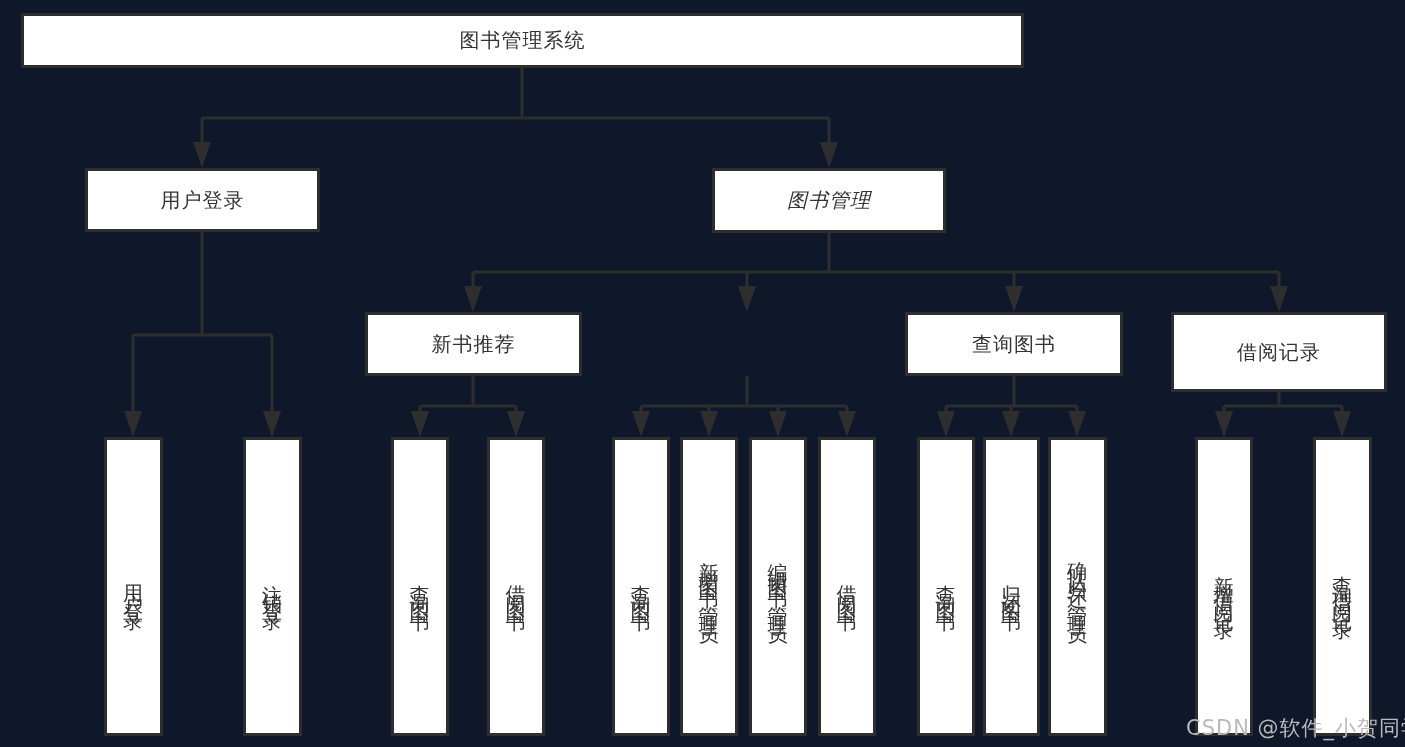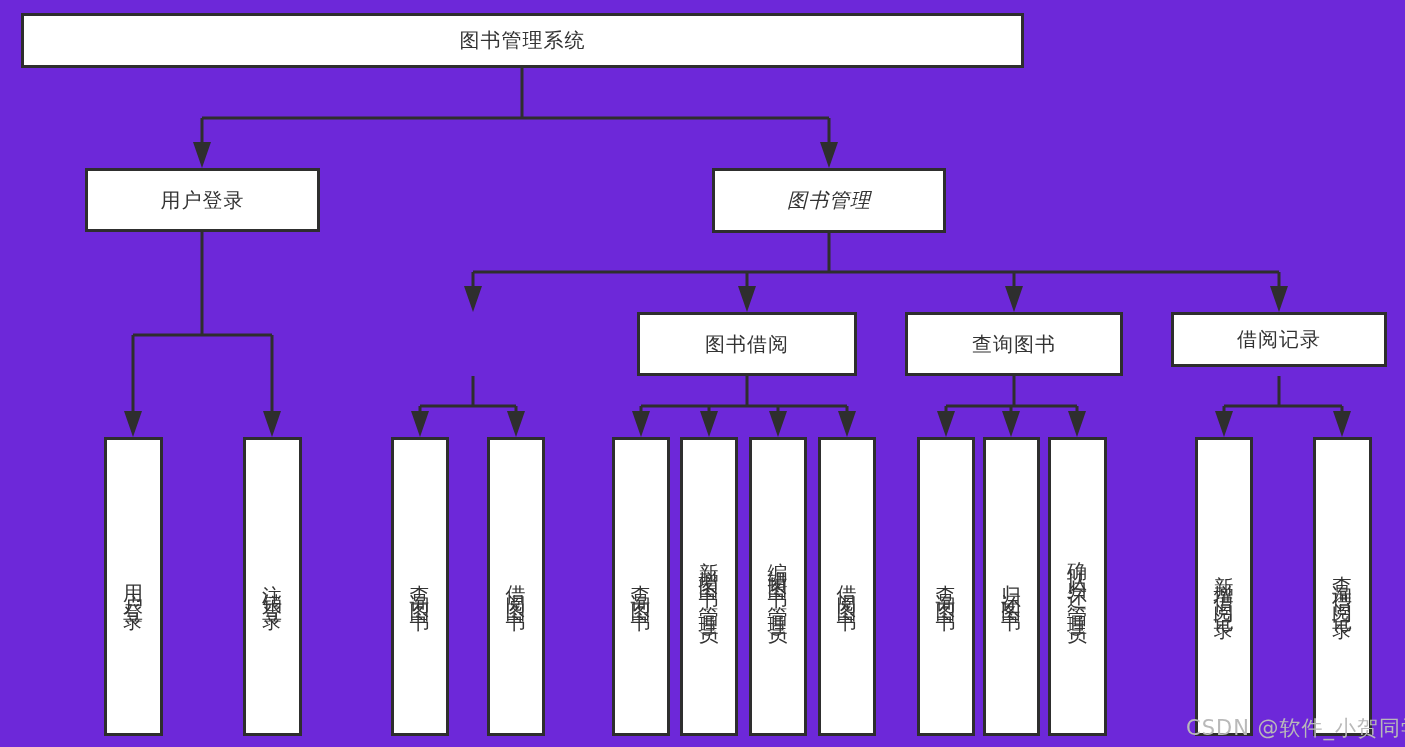--- a/index.html
+++ b/index.html
@@ -5,21 +5,21 @@
   html, body {
     margin: 0;
     padding: 0;
     background: #ffffff;
     font-family: "DejaVu Sans", sans-serif;
   }
   #canvas {
     position: relative;
     width: 1405px;
     height: 747px;
-    background: #6d28d9;
+    background: #0f172a;
     overflow: hidden;
   }
   #connectors {
     position: absolute;
     left: 0;
     top: 0;
     z-index: 1;
   }
   .node {
     position: absolute;
@@ -106,23 +106,23 @@
     <path d="M1279,376 V406 M1224,406 H1342 M1224,406 V411 M1342,406 V411"></path>
     <polygon points="1215,411 1233,411 1224,437" fill="#2e2e2e" stroke="none"></polygon>
     <polygon points="1333,411 1351,411 1342,437" fill="#2e2e2e" stroke="none"></polygon>
   </svg>
 
   <div class="node" style="left:21px; top:13px; width:1003px; height:55px;">图书管理系统</div>
 
   <div class="node" style="left:85px; top:168px; width:235px; height:64px;">用户登录</div>
   <div class="node" style="left:712px; top:168px; width:234px; height:65px;font-style:italic;">图书管理</div>
 
-  <div class="node" style="left:637px; top:312px; width:220px; height:64px;">图书借阅</div>
+  <div class="node" style="left:365px; top:312px; width:217px; height:64px;">新书推荐</div>
   <div class="node" style="left:905px; top:312px; width:218px; height:64px;">查询图书</div>
-  <div class="node" style="left:1171px; top:312px; width:216px; height:55px;">借阅记录</div>
+  <div class="node" style="left:1171px; top:312px; width:216px; height:80px;">借阅记录</div>
 
   <div class="leaf" style="left:104px; width:59px;">
     <span class="vtext">用户登录</span>
   </div>
   <div class="leaf" style="left:243px; width:59px;">
     <span class="vtext">注销登录</span>
   </div>
 
   <div class="leaf" style="left:391px; width:58px;">
     <span class="vtext">查询图书</span>

